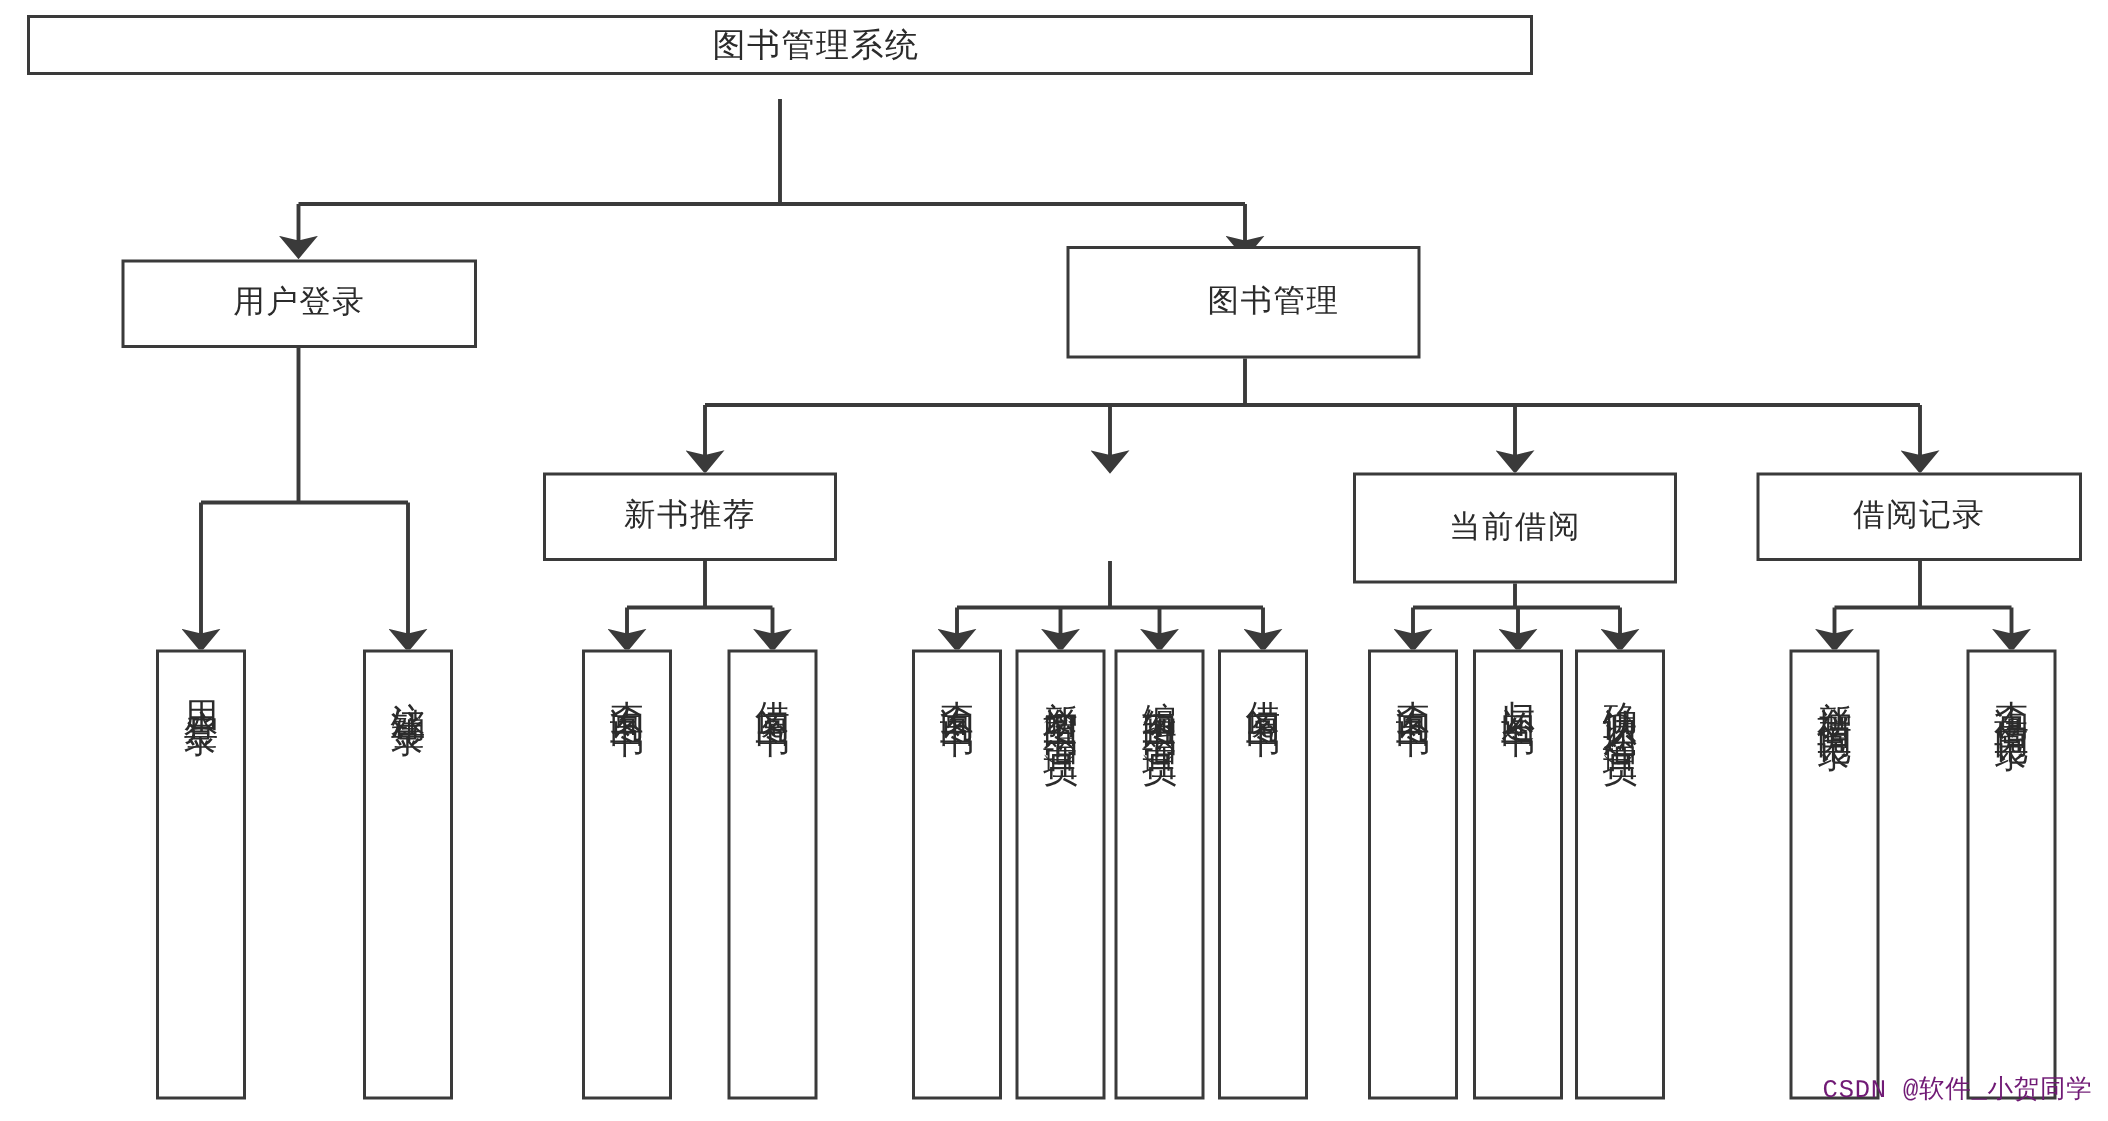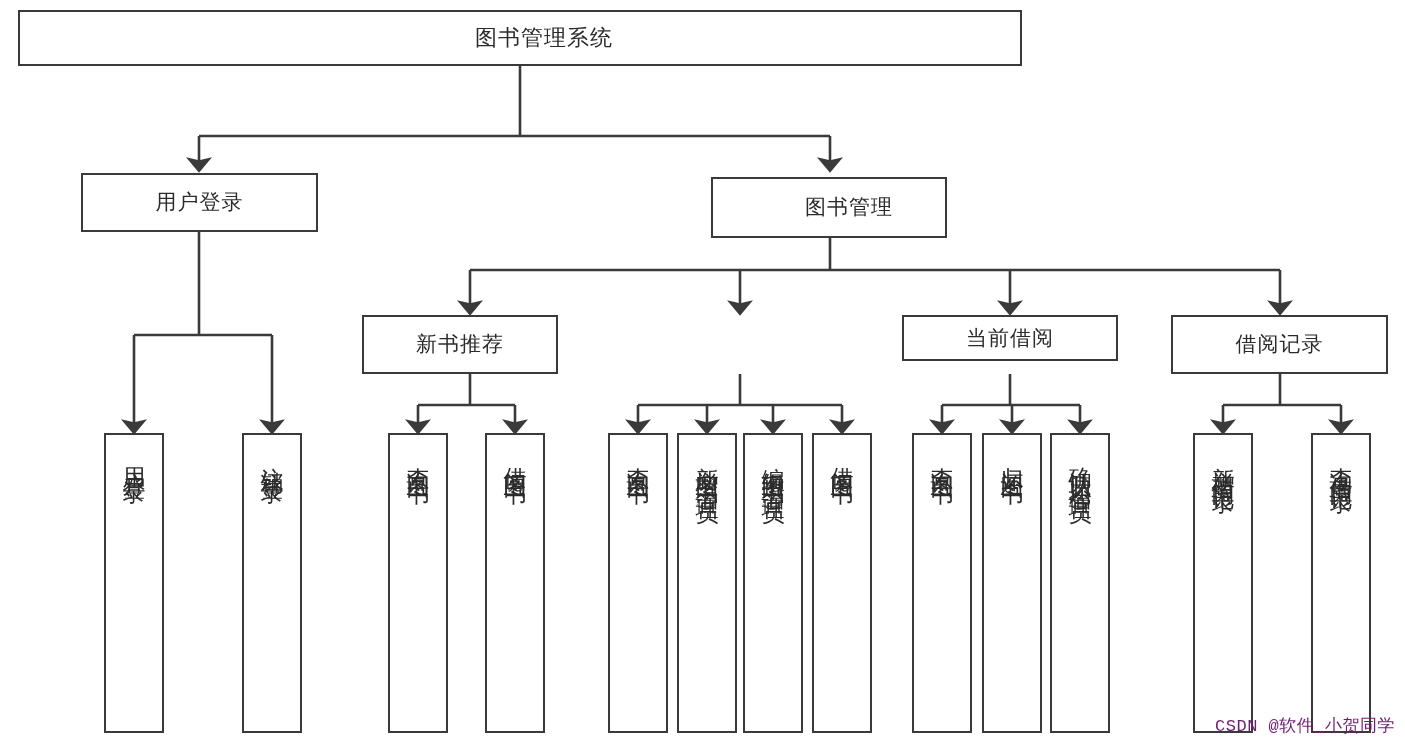--- a/index.html
+++ b/index.html
@@ -91,38 +91,38 @@
       <path d="M1012,405 L1012,427" marker-end="url(#arw)"></path>
       <path d="M1080,405 L1080,427" marker-end="url(#arw)"></path>
 
       <path d="M1280,374 L1280,405"></path>
       <path d="M1223,405 L1341,405"></path>
       <path d="M1223,405 L1223,427" marker-end="url(#arw)"></path>
       <path d="M1341,405 L1341,427" marker-end="url(#arw)"></path>
     </g>
   </svg>
 
-  <div class="node root h-node" style="left:18px;top:10px;width:1004px;height:56px;padding-left:48px;">
+  <div class="node root h-node" style="left:18px;top:10px;width:1004px;height:40px;padding-left:48px;">
     <span class="lbl">图书管理系统</span>
   </div>
 
   <div class="node h-node" style="left:81px;top:173px;width:237px;height:59px;">
     <span class="lbl">用户登录</span>
   </div>
 
-  <div class="node h-node" style="left:711px;top:177px;width:236px;height:61px;padding-left:40px;">
+  <div class="node h-node" style="left:711px;top:164px;width:236px;height:75px;padding-left:40px;">
     <span class="lbl">图书管理</span>
   </div>
 
   <div class="node h-node" style="left:362px;top:315px;width:196px;height:59px;">
     <span class="lbl">新书推荐</span>
   </div>
 
 
-  <div class="node h-node" style="left:902px;top:315px;width:216px;height:46px;">
+  <div class="node h-node" style="left:902px;top:315px;width:216px;height:74px;">
     <span class="lbl">当前借阅</span>
   </div>
 
   <div class="node h-node" style="left:1171px;top:315px;width:217px;height:59px;">
     <span class="lbl">借阅记录</span>
   </div>
 
   <div class="node v-node" style="left:104px;top:433px;width:60px;height:300px;">
     <span class="lbl">用户登录</span>
   </div>

